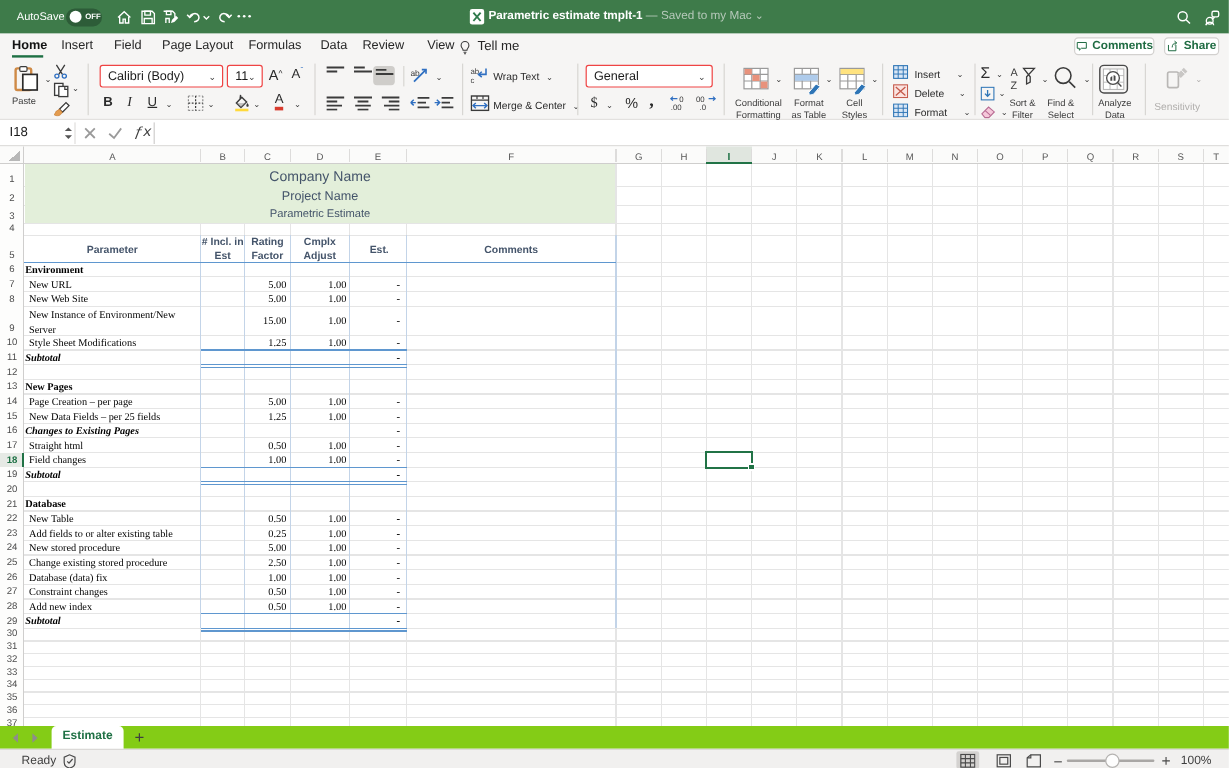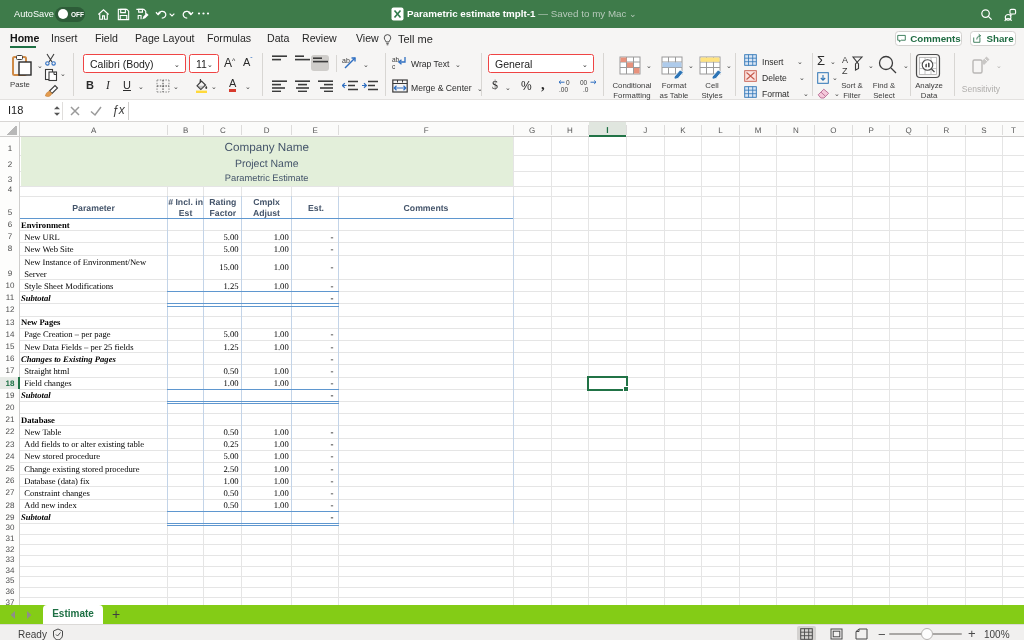--- a/index.html
+++ b/index.html
@@ -27,21 +27,21 @@
 .rtxt{position:absolute;font-size:11px;color:#2b2b2b}
 .selbox{position:absolute;background:#cfcdca;border-radius:3px}
 .combo{position:absolute;height:19px;background:#fff;border:1px solid #ef4444;border-radius:2.5px}
 .cval{position:absolute;left:6px;top:3px;font-size:10.5px;color:#1b1b1b}
 .cchv{position:absolute;right:5px;top:5px;font-size:7.5px;color:#3b3b3b}
 .fbar{position:absolute;left:0;top:100px;width:1024px;height:22px;background:#fff;border-bottom:1px solid #d8d6d4}
 .nbox{position:absolute;left:8px;top:4px;font-size:11px;color:#1b1b1b}
 .stepper{position:absolute;left:53px;top:3px;width:8px;height:16px}
 .fsep{position:absolute;top:2px;width:1px;height:18px;background:#e0dedc}
 .fico{position:absolute;top:4px;width:14px;height:14px}
-.fx{position:absolute;left:112px;top:3px;font-size:12px;font-family:Liberation Sans, sans-serif;font-style:italic;color:#3f3f3f}
+.fx{position:absolute;left:112px;top:3px;font-size:12px;font-family:Liberation Mono, monospace;font-style:italic;color:#3f3f3f}
 .sheet{position:absolute;left:0;top:122px}
 .tabbar{position:absolute;left:0;top:604.8px;width:1024px;height:19.2px;background:#84cc16}
 .tarr{position:absolute;top:5px;width:10px;height:10px}
 .stab{position:absolute;left:43px;top:0;width:60px;height:20px;background:#fff;border-radius:4px 4px 0 0;color:#1e7044;font-weight:bold;font-size:10px;text-align:center;padding-top:3.5px}
 .plus{position:absolute;left:112px;top:1px;font-size:14px;color:#3f3f3f}
 .statusbar{position:absolute;left:0;top:624px;width:1024px;height:16px;background:#f1f0ef;border-top:1px solid #dbd9d7;font-size:10px;color:#3e3e3e}
 .vico{position:absolute;top:1px;width:19px;height:15px;text-align:center;padding-top:1.5px}
 .vico svg{width:13px;height:12px}
 .vico.sel{background:#d4d2d0;border-radius:2px}
 .ztrack{position:absolute;left:889px;top:7.5px;width:73px;height:2.5px;background:#a9a7a5;border-radius:2px}

